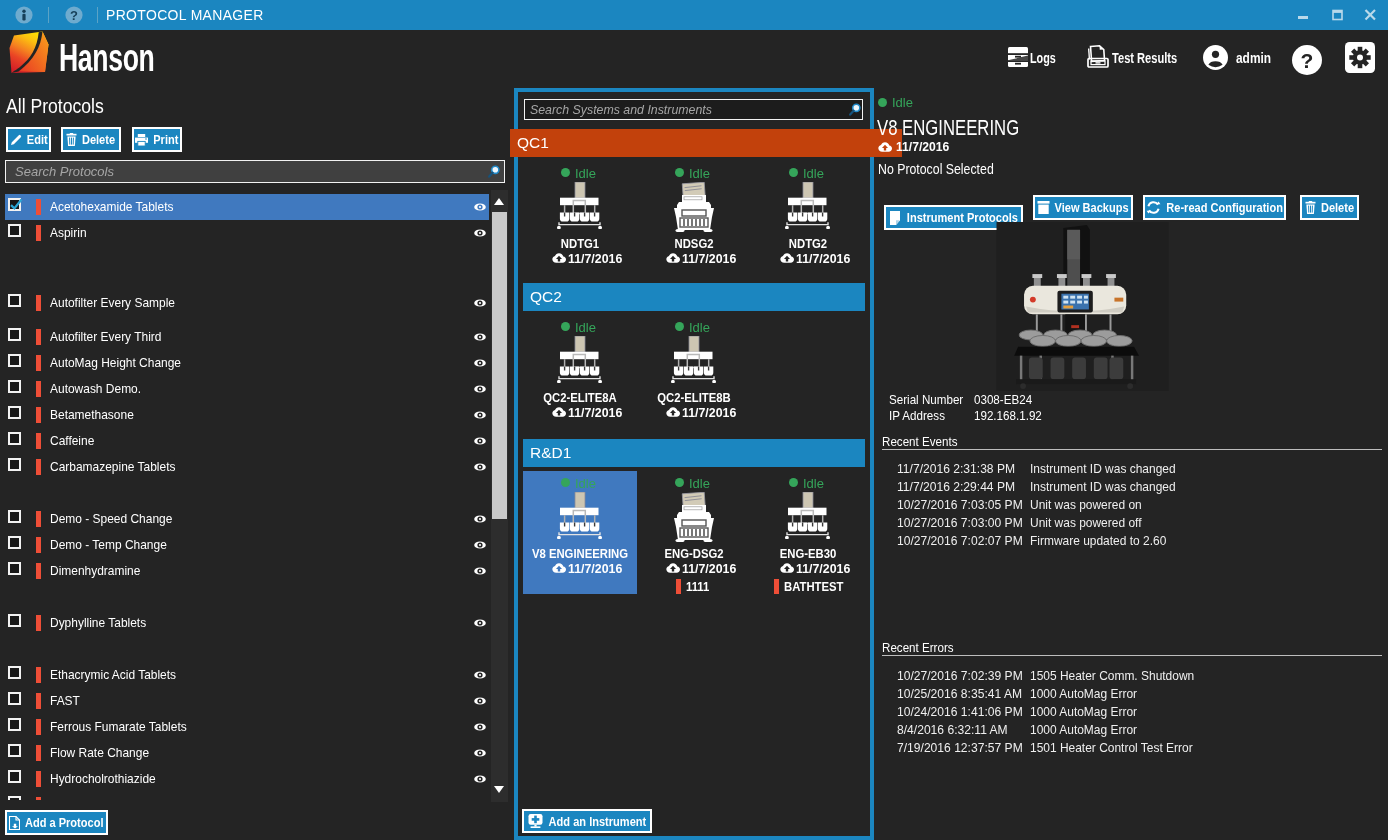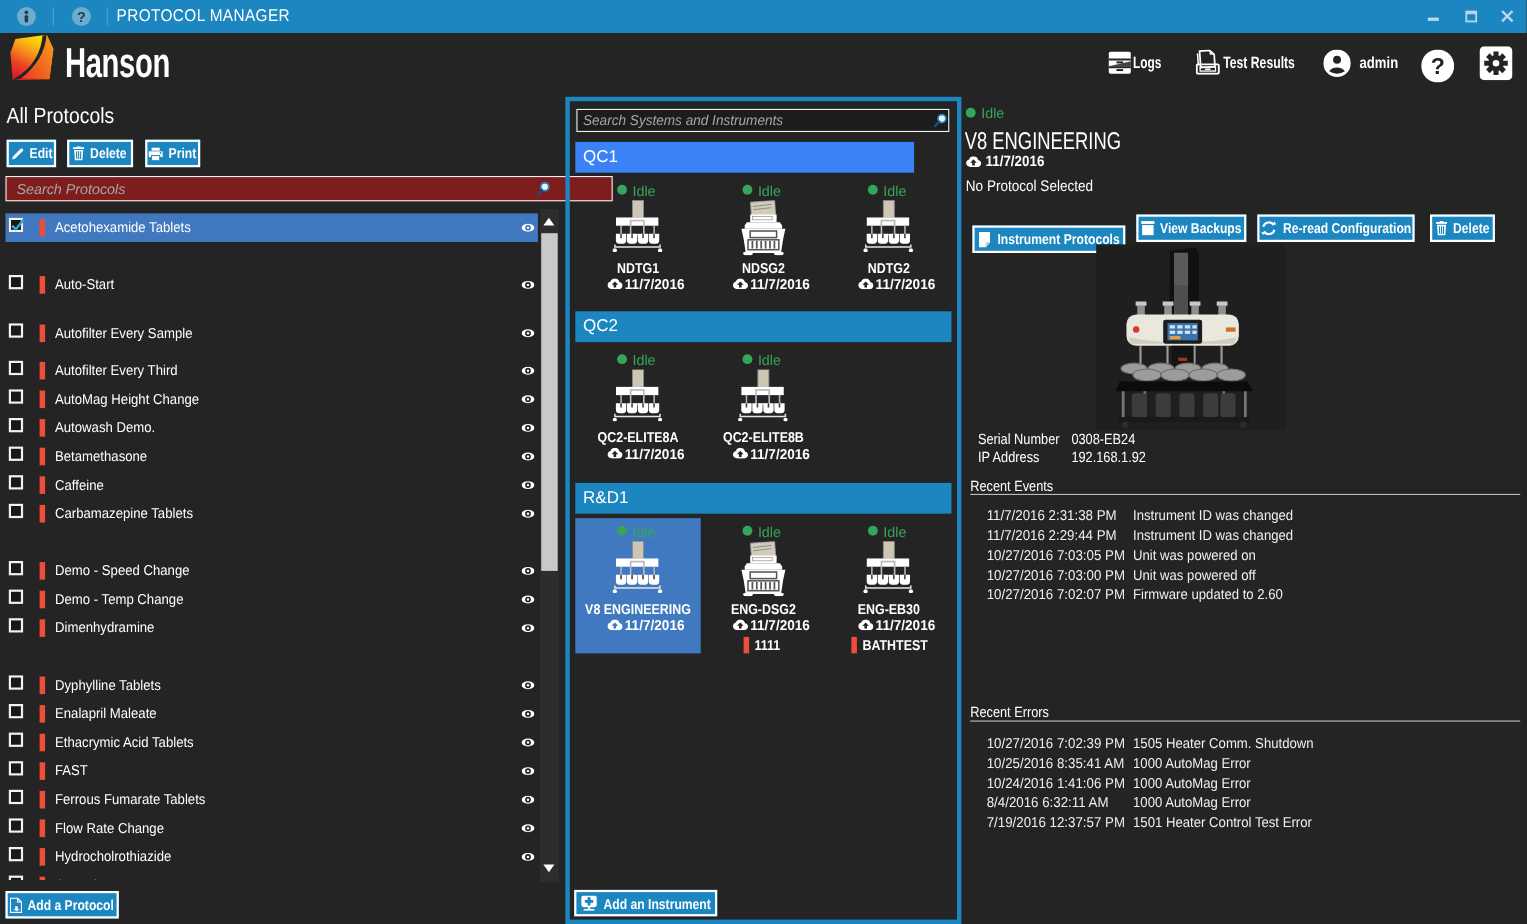--- a/index.html
+++ b/index.html
@@ -123,21 +123,21 @@
   </div>
 <div class="btn" style="left:132px;top:127px;width:50px;height:25px">
     <svg width="13" height="12" viewBox="0 0 13 12">
       <rect x="2.8" y="0" width="7.4" height="3" fill="#fff"></rect>
       <rect x="0" y="3.6" width="13" height="5.2" fill="#fff"></rect>
       <rect x="2.8" y="7.4" width="7.4" height="4.6" fill="#fff" stroke="#1b86c0" stroke-width="0.9"></rect>
       <circle cx="11" cy="5" r="0.8" fill="#1b86c0"></circle>
     </svg>
     <span class="bl" style="margin:0 -2.2px">Print</span>
   </div>
-<div class="ab" style="left:5px;top:160px;width:552px;height:23px;background:#7f1d1d;border:1px solid #f2f2f2">
+<div class="ab" style="left:5px;top:160px;width:500px;height:23px;background:#404040;border:1px solid #f2f2f2">
 <span class="ab it" style="left:9px;top:3px">Search Protocols</span>
   </div>
 <svg class="ab" style="left:488px;top:165px" width="13" height="13" viewBox="0 0 13 13">
 <circle cx="7.3" cy="4.8" r="3.6" fill="#eef6fc" stroke="#2089c8" stroke-width="1.6"></circle>
 <line x1="4.6" y1="7.8" x2="1.2" y2="11.6" stroke="#15527c" stroke-width="2.2" stroke-linecap="round"></line>
   </svg>
 
 <div class="ab" style="left:0;top:190px;width:510px;height:610px;overflow:hidden">
 <div class="ab" style="left:0;top:-190px;width:510px;height:840px">
 <div class="ab" style="left:5px;top:194px;width:484px;height:26px;background:#4079bf">
@@ -147,24 +147,24 @@
           </svg>
         </span>
         <span class="ab" style="left:31px;top:5px;width:5px;height:16px;background:#ee4e37"></span>
         <span class="ab" style="left:45px;top:5px;font-size:13px;color:#fff;transform:scaleX(0.92);transform-origin:0 50%;white-space:nowrap">Acetohexamide Tablets</span>
         <svg class="ab" style="left:469px;top:9px" width="12" height="8" viewBox="0 0 12 8">
 <ellipse cx="6" cy="4" rx="5.8" ry="3.6" fill="#fff"></ellipse>
           <circle cx="6" cy="4" r="2.6" fill="#4079bf"></circle>
           <circle cx="6" cy="4" r="1.1" fill="#fff"></circle>
         </svg>
       </div>
-<div class="ab" style="left:5px;top:246px;width:484px;height:26px;background:transparent">
-        <span class="ab" style="left:3px;top:4px;width:13px;height:13px;background:#181818;border:2px solid #f2f2f2"></span>
-        <span class="ab" style="left:31px;top:5px;width:5px;height:16px;background:#ee4e37"></span>
-        <span class="ab" style="left:45px;top:5px;font-size:13px;color:#fff;transform:scaleX(0.92);transform-origin:0 50%;white-space:nowrap">Auto-Start</span>
+<div class="ab" style="left:5px;top:220px;width:484px;height:26px;background:transparent">
+        <span class="ab" style="left:3px;top:4px;width:13px;height:13px;background:#181818;border:2px solid #f2f2f2"></span>
+        <span class="ab" style="left:31px;top:5px;width:5px;height:16px;background:#ee4e37"></span>
+        <span class="ab" style="left:45px;top:5px;font-size:13px;color:#fff;transform:scaleX(0.92);transform-origin:0 50%;white-space:nowrap">Aspirin</span>
         <svg class="ab" style="left:469px;top:9px" width="12" height="8" viewBox="0 0 12 8">
 <ellipse cx="6" cy="4" rx="5.8" ry="3.6" fill="#fff"></ellipse>
           <circle cx="6" cy="4" r="2.6" fill="#242424"></circle>
           <circle cx="6" cy="4" r="1.1" fill="#fff"></circle>
         </svg>
       </div>
 <div class="ab" style="left:5px;top:290px;width:484px;height:26px;background:transparent">
         <span class="ab" style="left:3px;top:4px;width:13px;height:13px;background:#181818;border:2px solid #f2f2f2"></span>
         <span class="ab" style="left:31px;top:5px;width:5px;height:16px;background:#ee4e37"></span>
         <span class="ab" style="left:45px;top:5px;font-size:13px;color:#fff;transform:scaleX(0.92);transform-origin:0 50%;white-space:nowrap">Autofilter Every Sample</span>
@@ -261,30 +261,20 @@
         <svg class="ab" style="left:469px;top:9px" width="12" height="8" viewBox="0 0 12 8">
 <ellipse cx="6" cy="4" rx="5.8" ry="3.6" fill="#fff"></ellipse>
           <circle cx="6" cy="4" r="2.6" fill="#242424"></circle>
           <circle cx="6" cy="4" r="1.1" fill="#fff"></circle>
         </svg>
       </div>
 <div class="ab" style="left:5px;top:610px;width:484px;height:26px;background:transparent">
         <span class="ab" style="left:3px;top:4px;width:13px;height:13px;background:#181818;border:2px solid #f2f2f2"></span>
         <span class="ab" style="left:31px;top:5px;width:5px;height:16px;background:#ee4e37"></span>
         <span class="ab" style="left:45px;top:5px;font-size:13px;color:#fff;transform:scaleX(0.92);transform-origin:0 50%;white-space:nowrap">Dyphylline Tablets</span>
-        <svg class="ab" style="left:469px;top:9px" width="12" height="8" viewBox="0 0 12 8">
-<ellipse cx="6" cy="4" rx="5.8" ry="3.6" fill="#fff"></ellipse>
-          <circle cx="6" cy="4" r="2.6" fill="#242424"></circle>
-          <circle cx="6" cy="4" r="1.1" fill="#fff"></circle>
-        </svg>
-      </div>
-<div class="ab" style="left:5px;top:636px;width:484px;height:26px;background:transparent">
-        <span class="ab" style="left:3px;top:4px;width:13px;height:13px;background:#181818;border:2px solid #f2f2f2"></span>
-        <span class="ab" style="left:31px;top:5px;width:5px;height:16px;background:#ee4e37"></span>
-        <span class="ab" style="left:45px;top:5px;font-size:13px;color:#fff;transform:scaleX(0.92);transform-origin:0 50%;white-space:nowrap">Enalapril Maleate</span>
         <svg class="ab" style="left:469px;top:9px" width="12" height="8" viewBox="0 0 12 8">
 <ellipse cx="6" cy="4" rx="5.8" ry="3.6" fill="#fff"></ellipse>
           <circle cx="6" cy="4" r="2.6" fill="#242424"></circle>
           <circle cx="6" cy="4" r="1.1" fill="#fff"></circle>
         </svg>
       </div>
 <div class="ab" style="left:5px;top:662px;width:484px;height:26px;background:transparent">
         <span class="ab" style="left:3px;top:4px;width:13px;height:13px;background:#181818;border:2px solid #f2f2f2"></span>
         <span class="ab" style="left:31px;top:5px;width:5px;height:16px;background:#ee4e37"></span>
         <span class="ab" style="left:45px;top:5px;font-size:13px;color:#fff;transform:scaleX(0.92);transform-origin:0 50%;white-space:nowrap">Ethacrymic Acid Tablets</span>
@@ -356,21 +346,21 @@
   </div>
 
 <div class="ab" style="left:514px;top:88px;width:360px;height:752px;border:4px solid #1b86c0"></div>
 <div class="ab" style="left:524px;top:99px;width:339px;height:21px;background:#1c1c1c;border:1px solid #f2f2f2">
 <span class="ab it" style="left:5px;top:2px;transform:scaleX(0.95);transform-origin:0 50%;white-space:nowrap">Search Systems and Instruments</span>
   </div>
 <svg class="ab" style="left:849px;top:103px" width="13" height="13" viewBox="0 0 13 13">
 <circle cx="7.3" cy="4.8" r="3.6" fill="#eef6fc" stroke="#2089c8" stroke-width="1.6"></circle>
 <line x1="4.6" y1="7.8" x2="1.2" y2="11.6" stroke="#15527c" stroke-width="2.2" stroke-linecap="round"></line>
   </svg>
-<div class="ab" style="left:523px;top:129px;width:308px;height:28px;background:#3b82f6">
+<div class="ab" style="left:510px;top:129px;width:392px;height:28px;background:#c2410c">
     <span class="ab" style="left:7px;top:5px;font-size:15.5px;color:#fff">QC1</span>
   </div>
 <div class="ab" style="left:523px;top:283px;width:342px;height:28px;background:#1b86c0">
     <span class="ab" style="left:7px;top:5px;font-size:15.5px;color:#fff">QC2</span>
   </div>
 <div class="ab" style="left:523px;top:439px;width:342px;height:28px;background:#1b86c0">
     <span class="ab" style="left:7px;top:5px;font-size:15.5px;color:#fff">R&amp;D1</span>
   </div>
 <div class="ab" style="left:561px;top:166px;width:40px;height:13px">
 <span class="ab" style="left:0;top:2px;width:9px;height:9px;border-radius:50%;background:#35a55a"></span>

